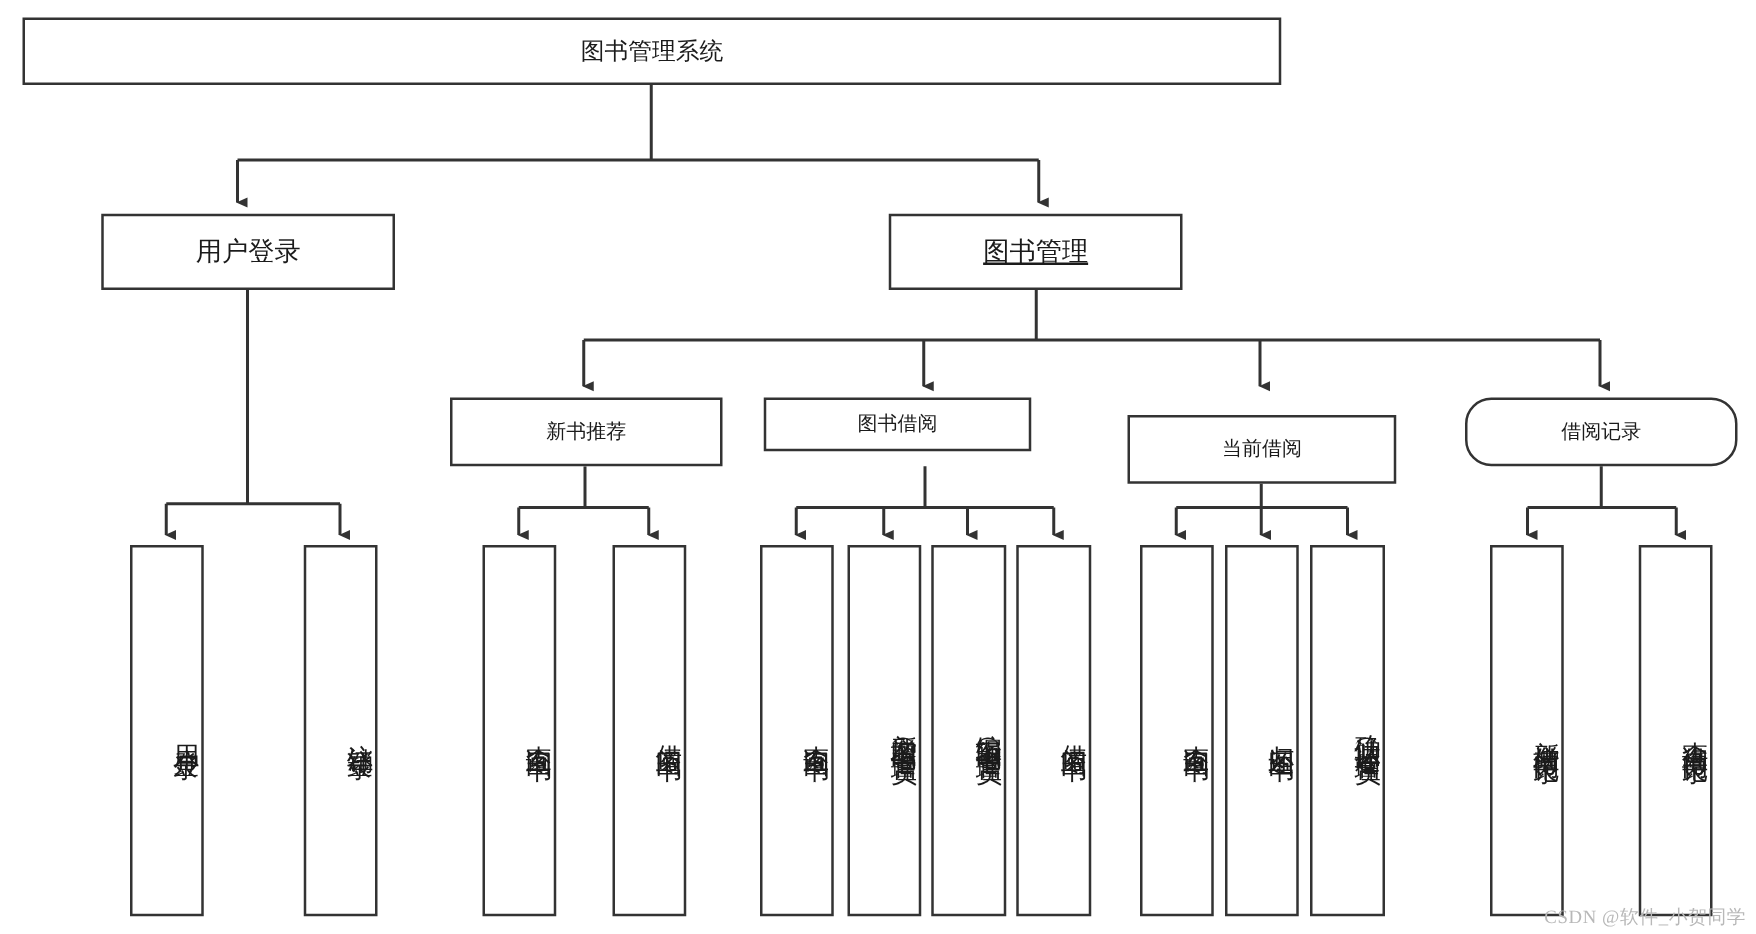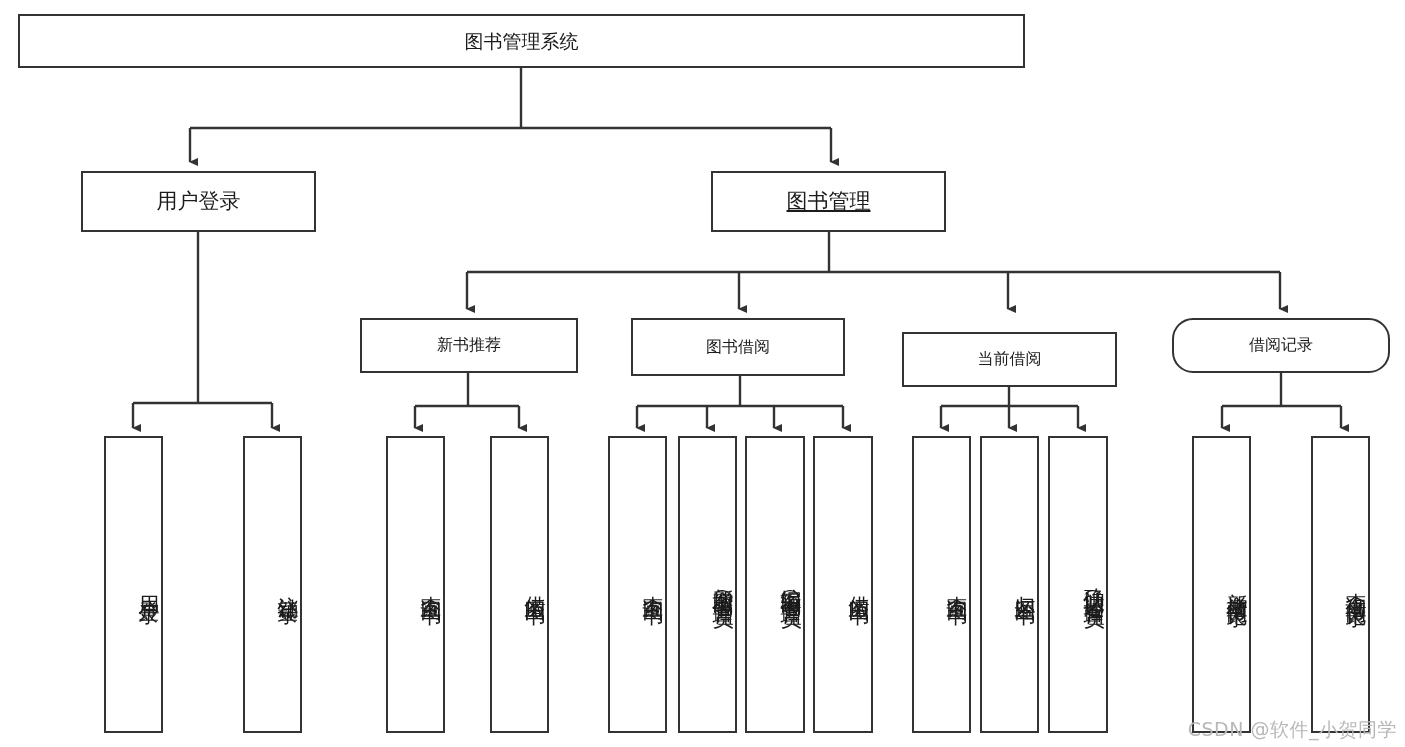--- a/index.html
+++ b/index.html
@@ -62,25 +62,26 @@
     letter-spacing: 3px;
     max-height: 100%;
   }
   .leaf-pad-top {
     align-items: flex-start;
   }
   .watermark {
     position: absolute;
     right: 8px;
     bottom: 4px;
-    font-size: 19px;
+    font-size: 15px;
     color: #b8b8b8;
     letter-spacing: 0.5px;
     z-index: 3;
     white-space: nowrap;
+    font-family: Liberation Serif, serif;
   }
 </style>
 </head>
 <body>
 
 <div id="diagram-root">
 
   <svg id="connector-layer" viewBox="0 0 1405 747" xmlns="http://www.w3.org/2000/svg">
     <defs>
       <marker id="arrowhead" markerWidth="9" markerHeight="9" refX="4.5" refY="8" orient="auto" markerUnits="userSpaceOnUse">
@@ -139,21 +140,21 @@
   <div class="node node-l2" style="left:81px; top:171px; width:235px; height:61px;">
     <span>用户登录</span>
   </div>
   <div class="node node-l2" style="left:711px; top:171px; width:235px; height:61px;text-decoration:underline;">
     <span>图书管理</span>
   </div>
 
   <div class="node node-l3" style="left:360px; top:318px; width:218px; height:55px;">
     <span>新书推荐</span>
   </div>
-  <div class="node node-l3" style="left:631px; top:318px; width:214px; height:58px;">
+  <div class="node node-l3" style="left:611px; top:318px; width:214px; height:43px;">
     <span>图书借阅</span>
   </div>
   <div class="node node-l3" style="left:902px; top:332px; width:215px; height:55px;">
     <span>当前借阅</span>
   </div>
   <div class="node node-l3" style="left:1172px; top:318px; width:218px; height:55px;border-radius:21px;">
     <span>借阅记录</span>
   </div>
 
   <div class="node node-leaf" style="left:104px; top:436px; width:59px; height:297px;">

